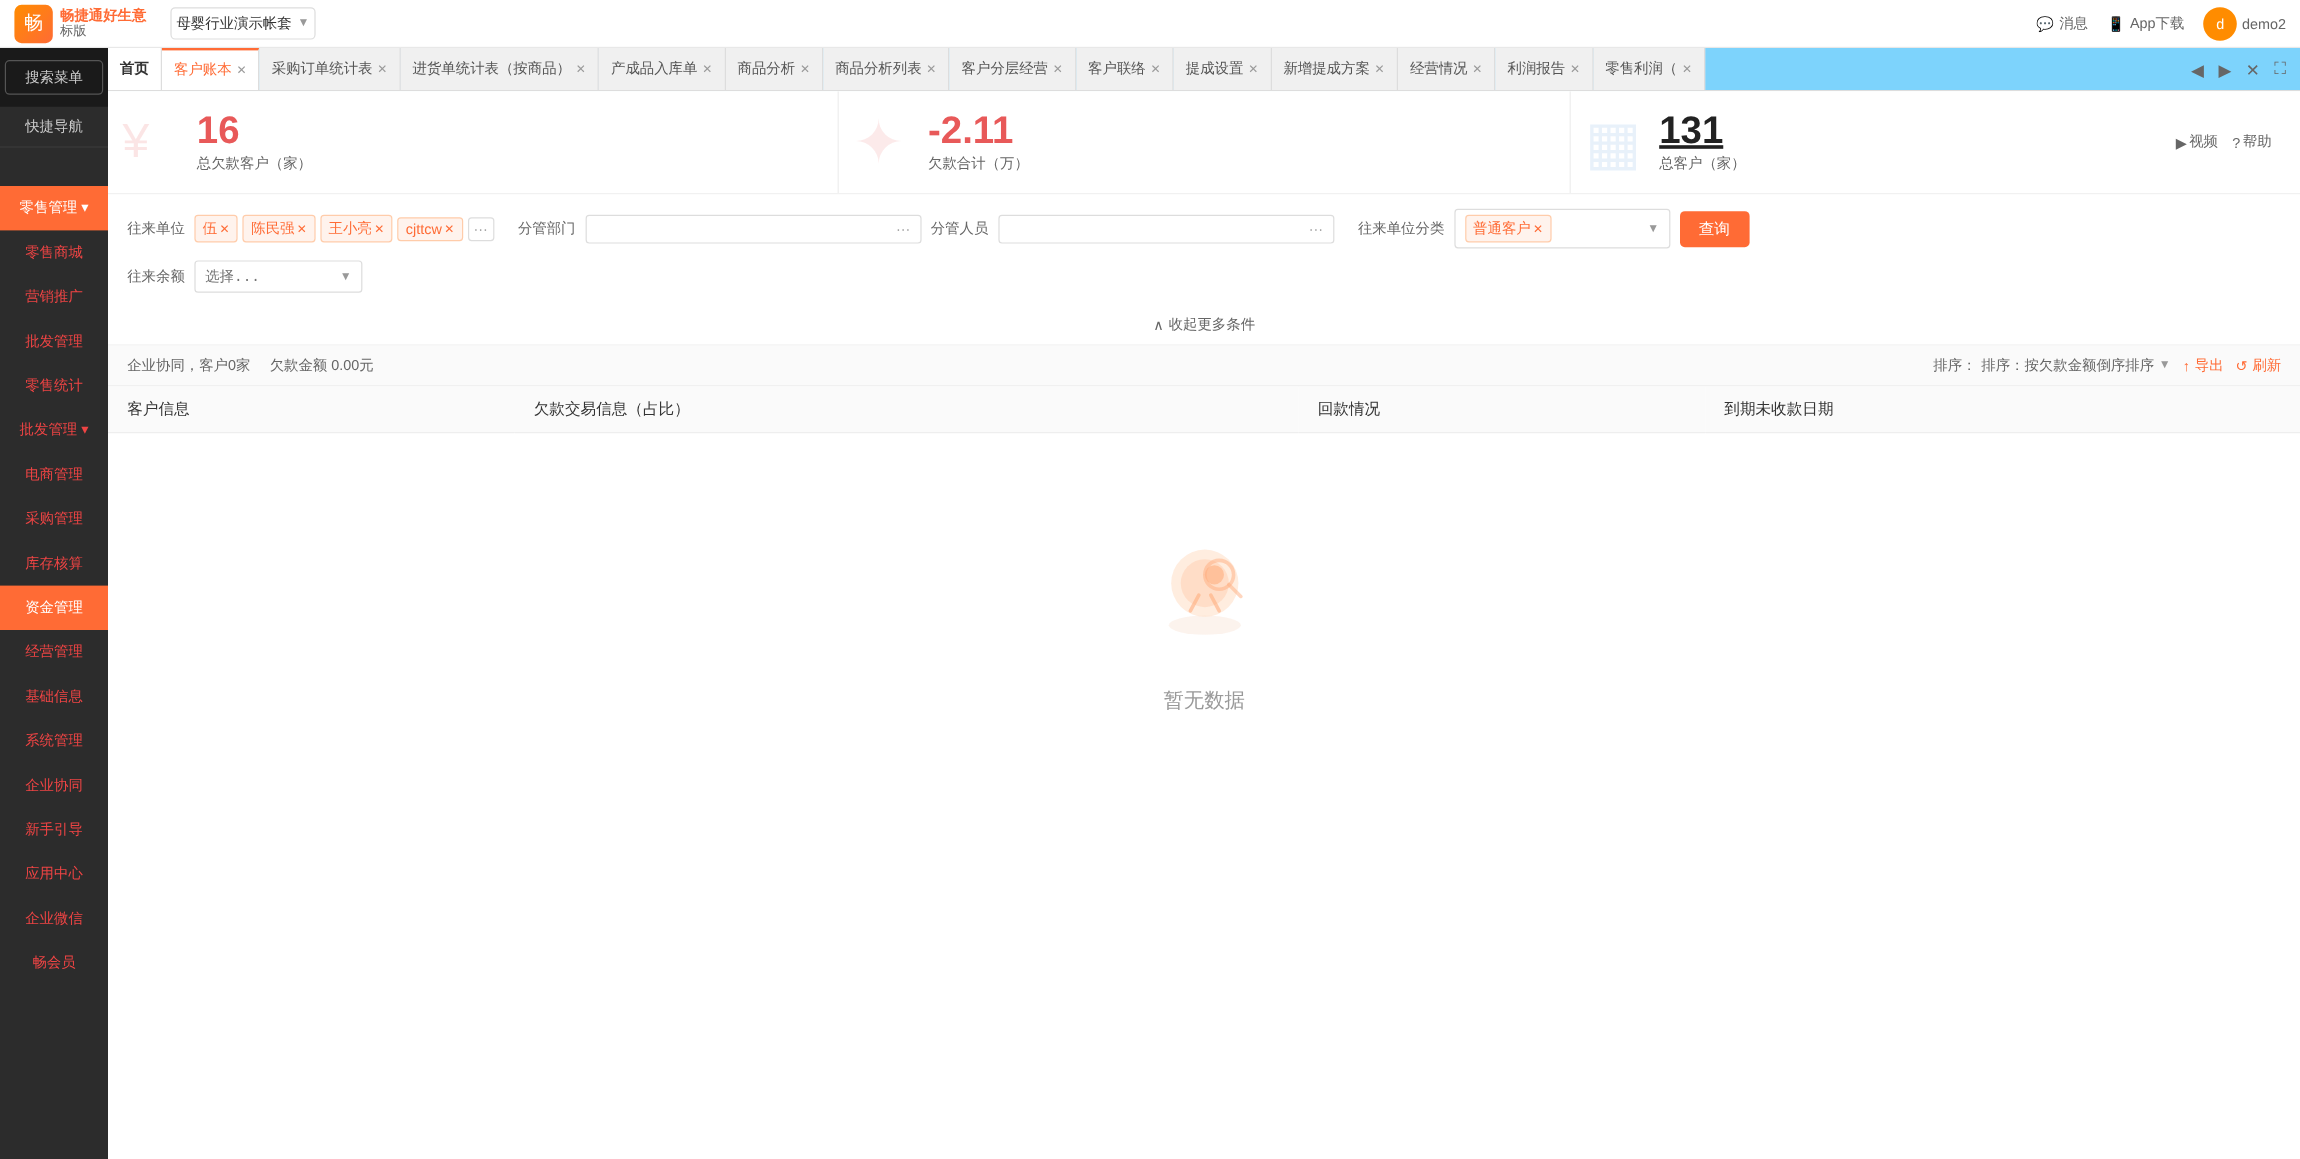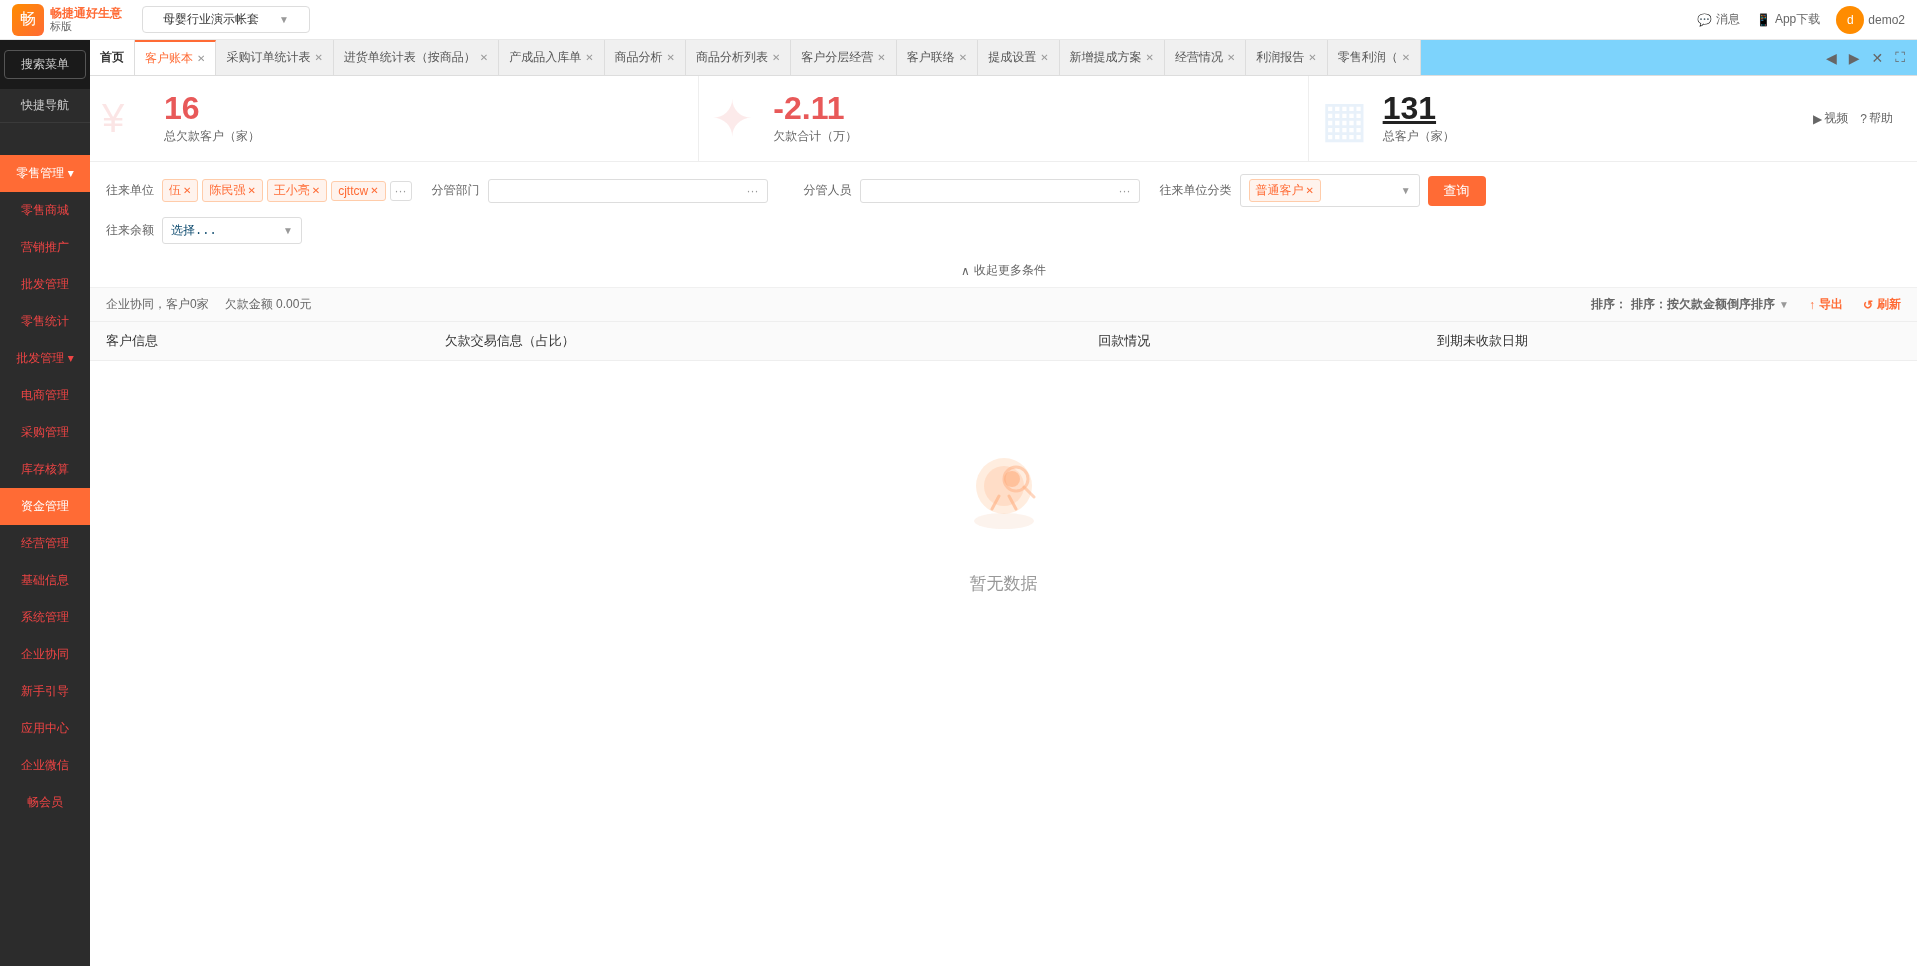--- a/index.html
+++ b/index.html
@@ -5,21 +5,21 @@
     * { margin: 0; padding: 0; box-sizing: border-box; }
     body { font-family: 'Microsoft YaHei', sans-serif; font-size: 13px; background: #f5f5f5; color: #333; display: flex; flex-direction: column; height: 966px; overflow: hidden; }
 
     
     .top-header { background: #fff; height: 40px; display: flex; align-items: center; padding: 0 12px; border-bottom: 1px solid #e8e8e8; justify-content: space-between; flex-shrink: 0; }
     .top-header-left { display: flex; align-items: center; gap: 8px; }
     .logo-area { display: flex; align-items: center; gap: 6px; }
     .logo-icon { width: 32px; height: 32px; background: linear-gradient(135deg, #ff8c00, #ff6b35); border-radius: 6px; display: flex; align-items: center; justify-content: center; color: white; font-size: 16px; }
     .logo-text { font-size: 11px; color: #666; line-height: 1.2; }
     .logo-text .main { color: #ff6b35; font-weight: bold; font-size: 12px; }
-    .store-selector { display: flex; align-items: center; gap: 20px; padding: 4px 20px; border: 1px solid #ddd; border-radius: 4px; cursor: pointer; font-size: 12px; color: #333; margin-left: 12px; }
+    .store-selector { display: flex; align-items: center; gap: 5px; padding: 4px 4px; border: 1px solid #ddd; border-radius: 4px; cursor: pointer; font-size: 12px; color: #333; margin-left: 12px; }
     .top-header-right { display: flex; align-items: center; gap: 16px; }
     .header-action { display: flex; align-items: center; gap: 4px; cursor: pointer; font-size: 12px; color: #666; }
     .avatar { width: 28px; height: 28px; border-radius: 50%; background: #ff8c00; display: flex; align-items: center; justify-content: center; color: white; font-size: 12px; }
 
     
     .main-layout { display: flex; flex: 1; overflow: hidden; }
 
     
     .sidebar { width: 90px; background: #2c2c2c; color: #ccc; flex-shrink: 0; display: flex; flex-direction: column; overflow-y: auto; }
     .sidebar-search { padding: 10px 4px; background: #1a1a1a; }
@@ -62,21 +62,21 @@
     .filter-tag .remove { cursor: pointer; color: #ff6b35; font-size: 10px; }
     .filter-more-btn { color: #999; cursor: pointer; font-size: 12px; padding: 2px 4px; border: 1px solid #ddd; border-radius: 3px; }
     .filter-select { display: flex; align-items: center; gap: 4px; border: 1px solid #ddd; border-radius: 3px; padding: 4px 8px; font-size: 12px; color: #333; cursor: pointer; min-width: 160px; justify-content: space-between; }
     .filter-select-wide { min-width: 280px; }
     .filter-dots { color: #999; cursor: pointer; }
     .collapse-btn { display: flex; align-items: center; justify-content: center; padding: 8px 0; font-size: 12px; color: #666; cursor: pointer; gap: 4px; }
 
     
     .search-result-bar { display: flex; align-items: center; justify-content: space-between; padding: 8px 16px; background: #fafafa; border-bottom: 1px solid #eee; font-size: 12px; color: #666; }
     .search-result-left { display: flex; gap: 16px; }
-    .search-result-right { display: flex; align-items: flex-start; gap: 20px; font-weight: bold; }
+    .search-result-right { display: flex; align-items: flex-start; gap: 10px; }
     .sort-select { display: flex; align-items: center; gap: 4px; cursor: pointer; }
     .action-btn { display: flex; align-items: center; gap: 4px; cursor: pointer; color: #ff6b35; }
 
     
     .data-table { width: 100%; border-collapse: collapse; }
     .data-table th { background: #fafafa; padding: 10px 16px; text-align: left; font-weight: normal; font-size: 13px; color: #333; border-bottom: 1px solid #eee; }
 
     
     .empty-state { display: flex; flex-direction: column; align-items: center; justify-content: center; padding: 80px 0; }
     .empty-text { font-size: 17px; color: #999; margin-top: 12px; }
@@ -268,41 +268,41 @@
               <span>cjttcw</span>
               <span class="remove">✕</span>
             </div>
             <span class="filter-more-btn">···</span>
           </div>
           <span class="filter-label" style="margin-left:12px;">分管部门</span>
           <div class="filter-select filter-select-wide">
             <span></span>
             <span class="filter-dots">···</span>
           </div>
-          <span class="filter-label" style="margin-left:28px;">分管人员</span>
+          <span class="filter-label" style="margin-left:0;">分管人员</span>
           <div class="filter-select filter-select-wide">
             <span></span>
             <span class="filter-dots">···</span>
           </div>
           <span class="filter-label" style="margin-left:12px;">往来单位分类</span>
           <div class="filter-select" style="min-width:180px;">
             <div class="filter-tags">
               <div class="filter-tag">
                 <span>普通客户</span>
                 <span class="remove">✕</span>
               </div>
             </div>
             <span class="chevron">▼</span>
           </div>
           <button class="query-btn">查询</button>
         </div>
         <div class="filter-row">
           <span class="filter-label">往来余额</span>
           <div class="filter-select" style="min-width:140px;">
-            <span style="color:#0c4a6e;font-family:Liberation Mono, monospace;">选择...</span>
+            <span style="color:#737373;font-family:Liberation Mono, monospace;">选择...</span>
             <span class="chevron">▼</span>
           </div>
         </div>
         <div class="collapse-btn">
           <span>∧</span>
           <span>收起更多条件</span>
         </div>
       </div>
 
       <div class="search-result-bar">

